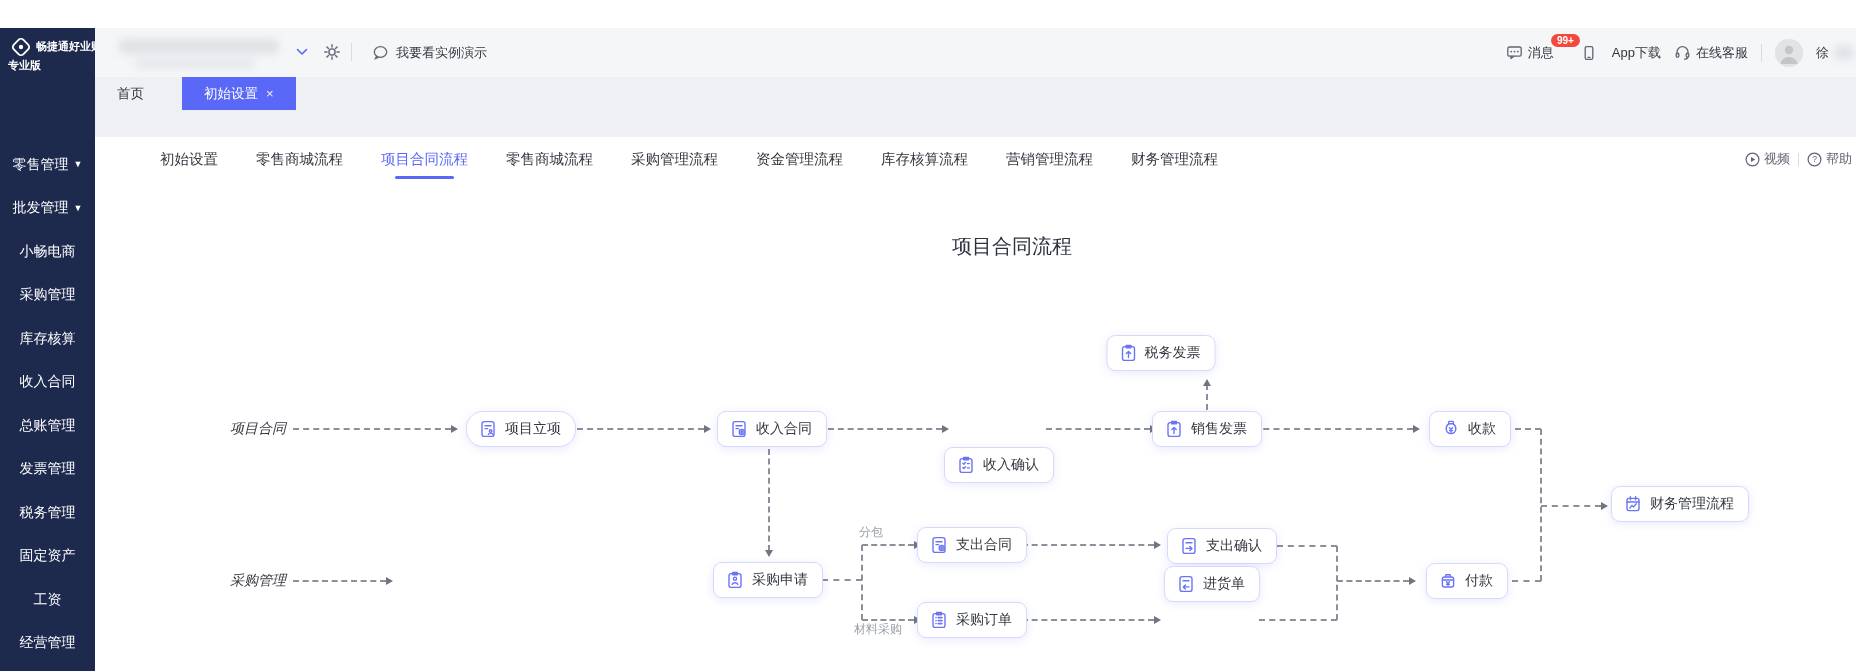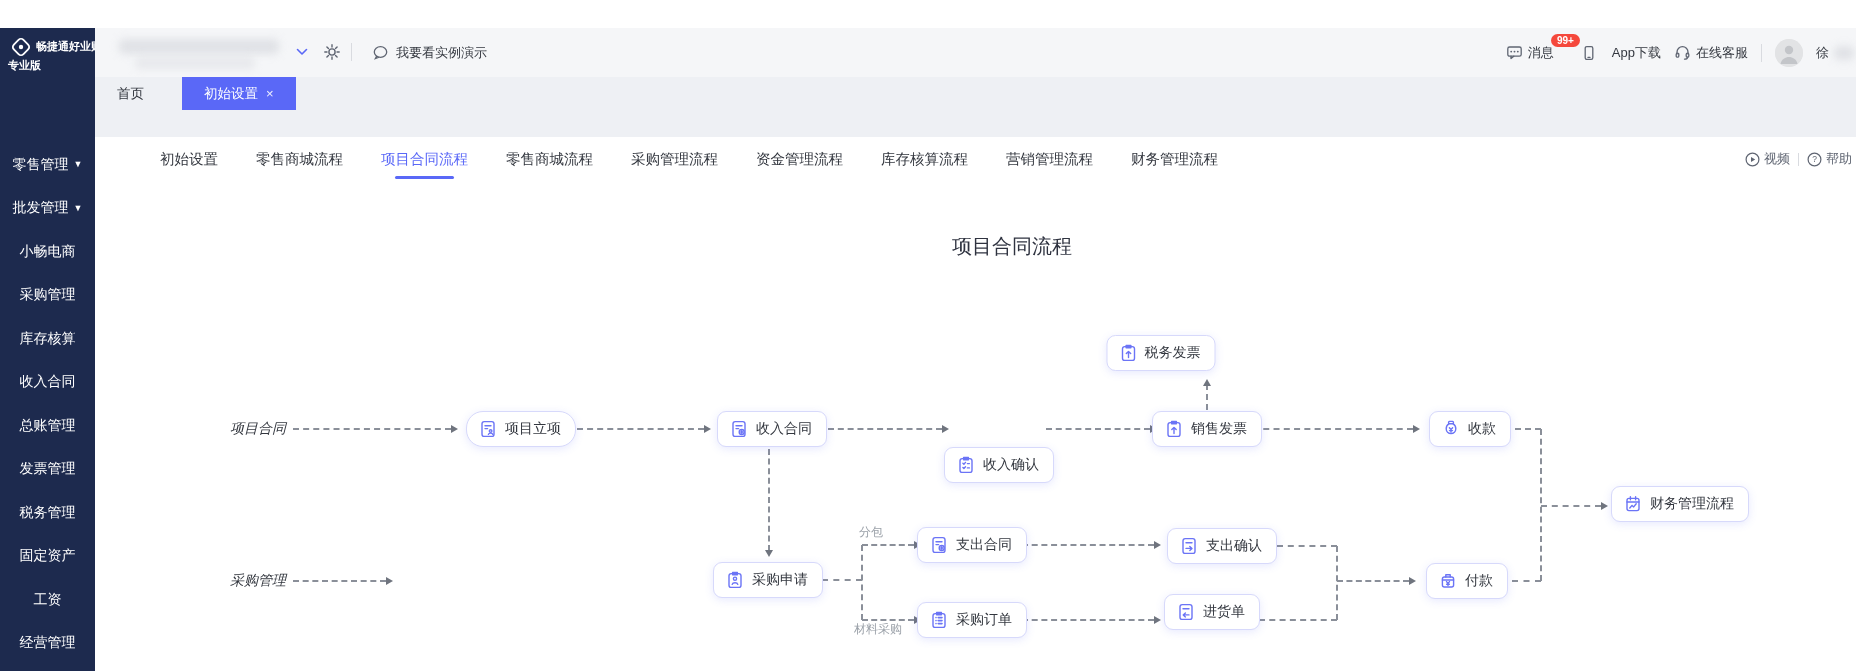--- a/index.html
+++ b/index.html
@@ -383,21 +383,21 @@
       <div class="node" style="left: 972px; top: 620px;">
         <span>
           <svg width="20" height="20" viewBox="0 0 20 20" fill="none" stroke="#6b74f6" stroke-width="1.4" stroke-linecap="round" stroke-linejoin="round">
             <rect x="4" y="3.6" width="12" height="13.8" rx="2.2"></rect>
             <path d="M7.6 2.4h4.8v2.4H7.6z"></path>
             <path d="M7 7.6h.01M9.2 7.6h3.8M7 10.6h.01M9.2 10.6h3.8M7 13.6h.01M9.2 13.6h3.8" stroke-width="1.6"></path>
           </svg>
         </span>
         <span>采购订单</span>
       </div>
-      <div class="node" style="left: 1212px; top: 612px; justify-content: flex-end;">
+      <div class="node" style="left: 1212px; top: 584px; justify-content: flex-end;">
         <span>
           <svg width="20" height="20" viewBox="0 0 20 20" fill="none" stroke="#6b74f6" stroke-width="1.4" stroke-linecap="round" stroke-linejoin="round">
             <rect x="4" y="2.6" width="12" height="14.8" rx="2.2"></rect>
             <path d="M7 6.8h6M13 12.9H7.4M9.4 10.9l-2.2 2 2.2 2"></path>
           </svg>
         </span>
         <span>进货单</span>
       </div>
       <div class="node" style="left: 1467px; top: 581px;">
         <span>

